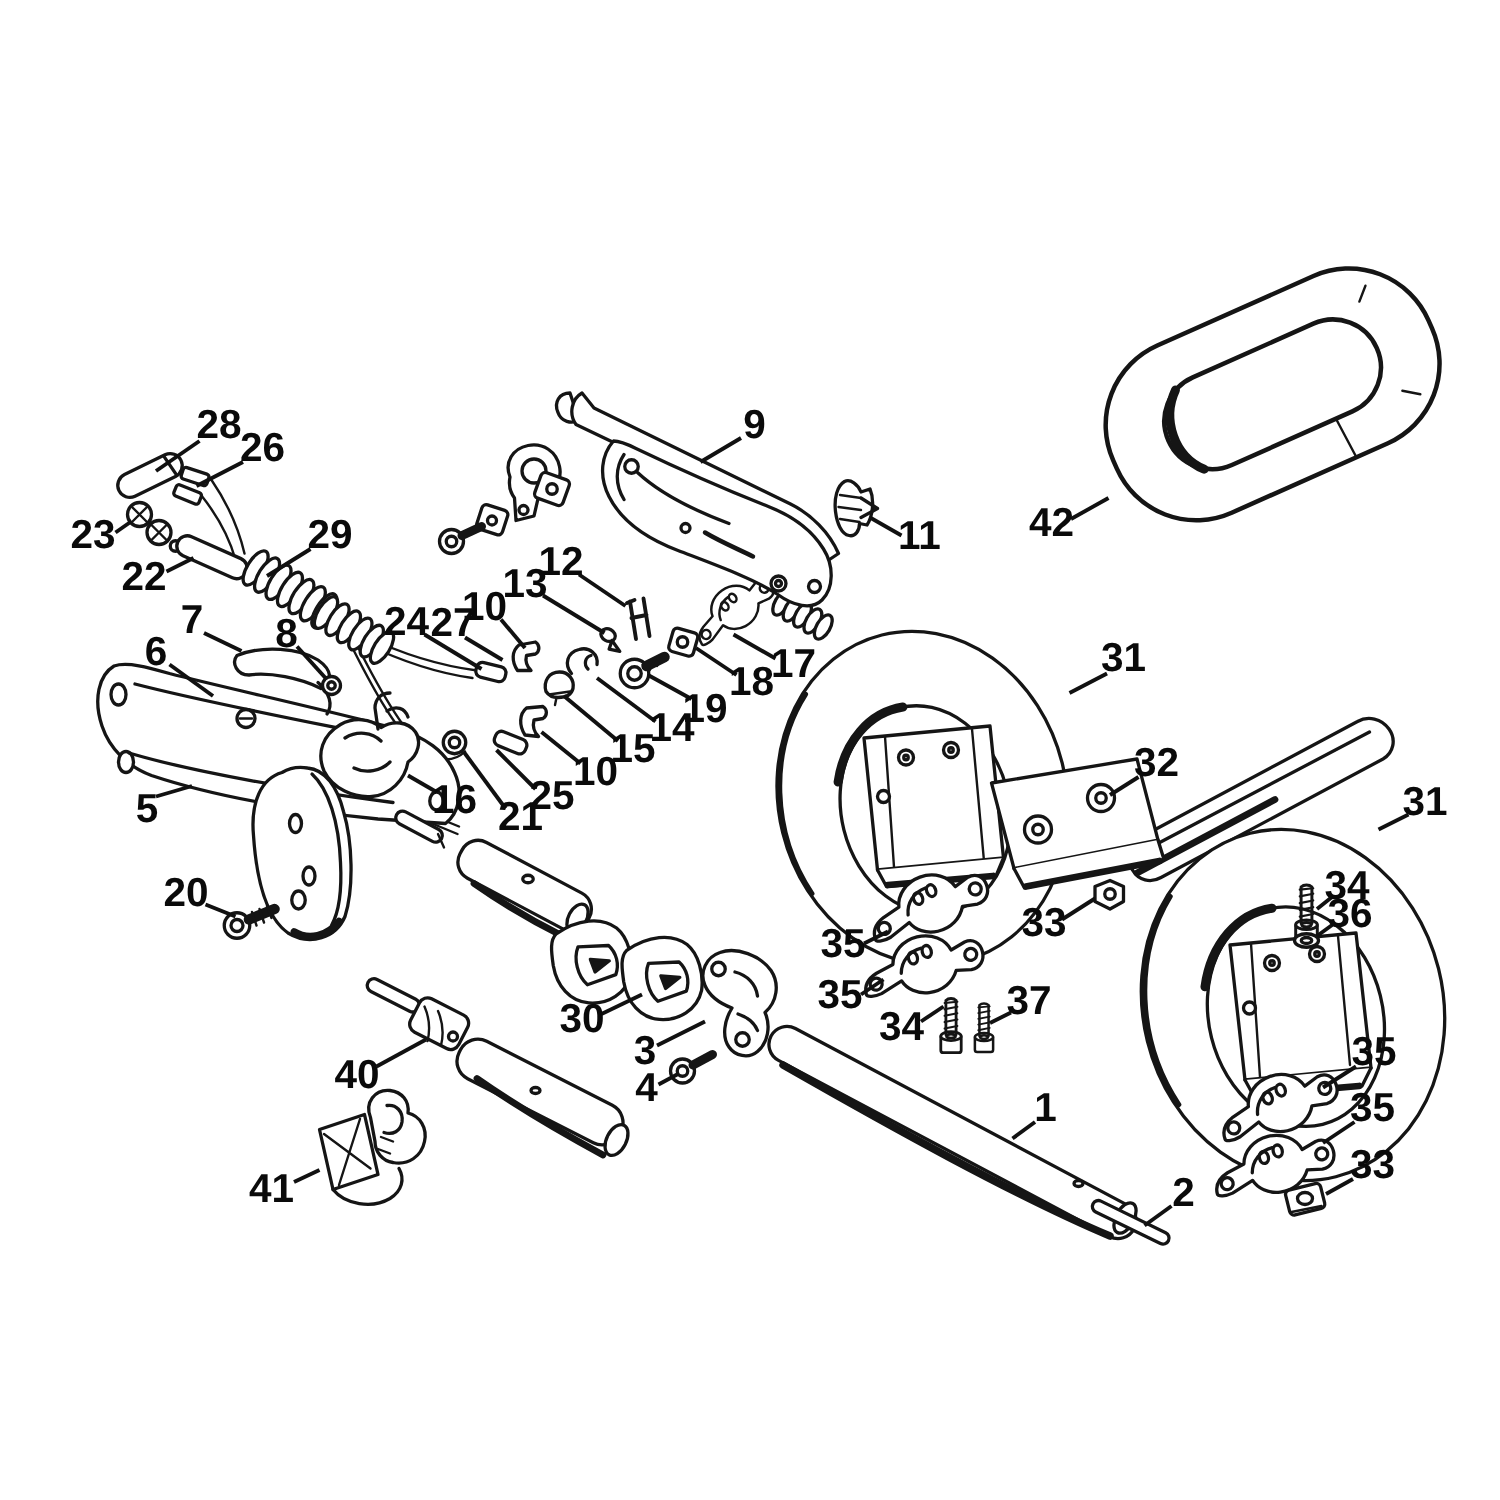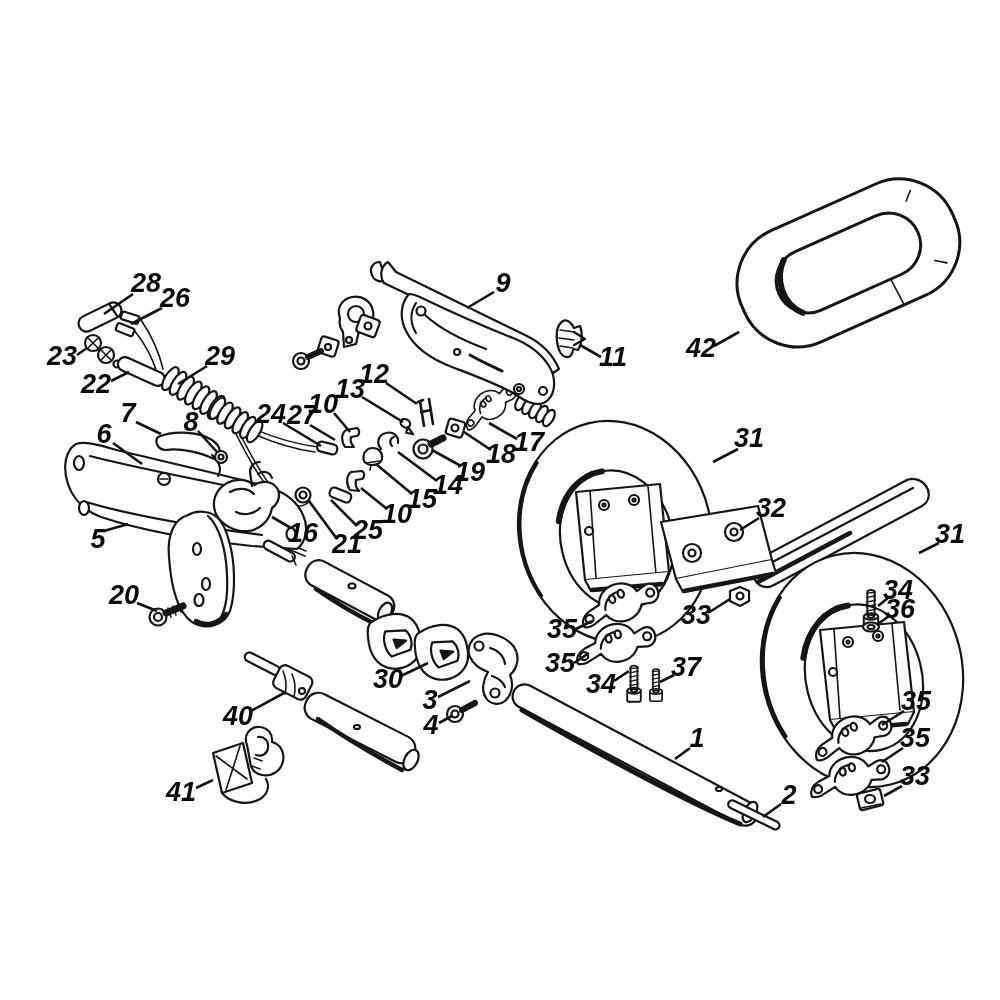--- a/index.html
+++ b/index.html
@@ -1,16 +1,16 @@
 <!DOCTYPE html>
 <html><head>
 <meta charset="utf-8">
 <style>
   html,body{margin:0;padding:0;background:#fff;}
-  .stage{position:relative;width:1000px;height:1000px;background:#fff;overflow:hidden;font-style:italic;}
+  .stage{position:relative;width:1000px;height:1000px;background:#fff;overflow:hidden;}
   svg{display:block;}
   .art{stroke:#151515;stroke-width:2.2;fill:#ffffff;stroke-linejoin:round;stroke-linecap:round;}
   .ln{fill:none;}
   .thick{fill:none;stroke-width:4.5;}
   .thin{fill:none;stroke-width:1.6;}
   .lead{stroke:#111;stroke-width:2.6;}
   .plbl{font-family:"Liberation Sans", sans-serif;font-weight:bold;font-size:27px;fill:#0a0a0a;}
 </style>
 </head>
 <body>

